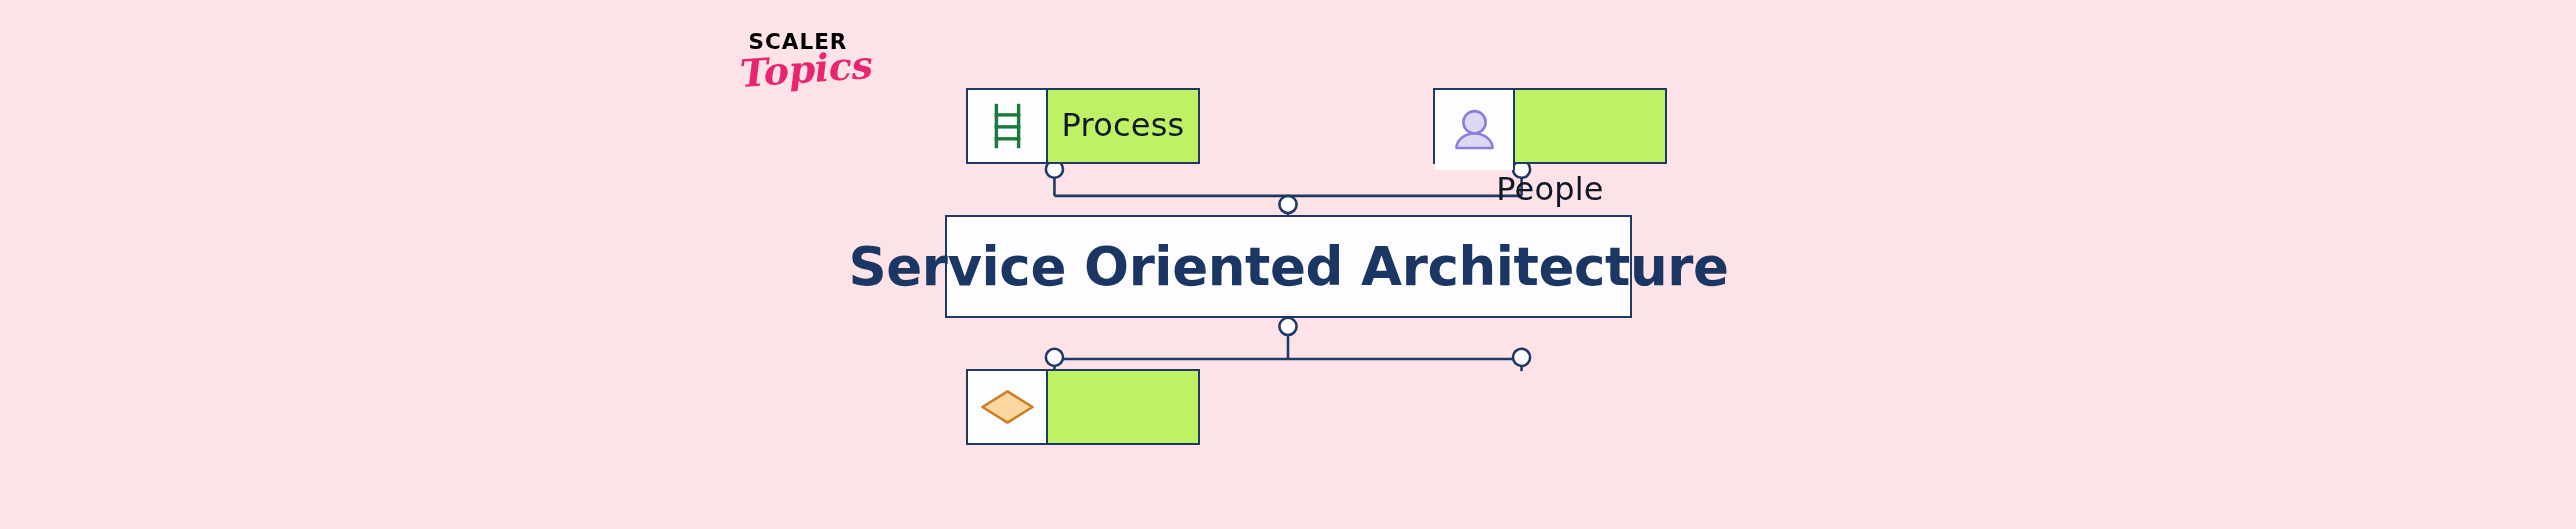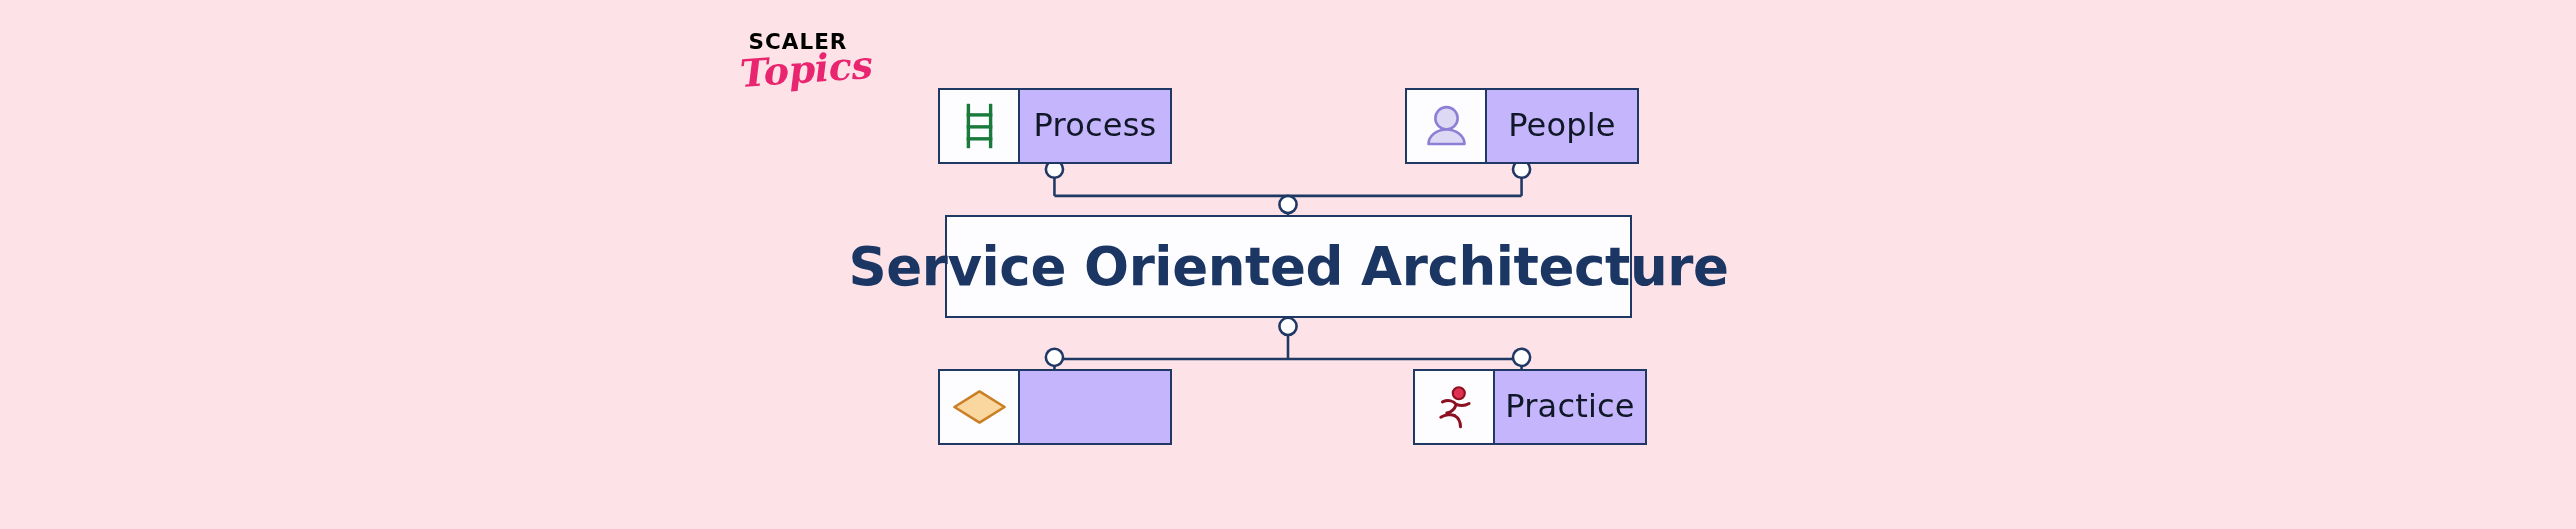--- a/index.html
+++ b/index.html
@@ -61,21 +61,22 @@
     height: 530px;
   }
 
   
   .node {
     position: absolute;
     box-sizing: border-box;
     display: flex;
     align-items: stretch;
     border: 2.6px solid #1f3864;
-    background: #c4b5fd;
+    background: #bef264;
+    margin-left: 28px;
   }
   .node .icon-cell {
     box-sizing: border-box;
     width: 80px;
     background: #fdfdff;
     border-right: 2.6px solid #1f3864;
     display: flex;
     align-items: center;
     justify-content: center;
     flex: 0 0 80px;
@@ -159,21 +160,21 @@
           <line x1="37" y1="4" x2="37" y2="52"></line>
           <line x1="11" y1="15" x2="37" y2="15"></line>
           <line x1="11" y1="29" x2="37" y2="29"></line>
           <line x1="11" y1="43" x2="37" y2="43"></line>
         </g>
       </svg>
     </div>
     <div class="label-cell">Process</div>
   </div>
 
-  <div class="node" id="node-people" style="left:1405px; top:88px; width:234px; height:76px;">
+  <div class="node" id="node-people" style="left:1405px; top:88px; width:234px; height:76px;flex-direction:column;">
     <div class="icon-cell">
       <svg width="45" height="48" viewBox="0 0 52 56">
         <circle cx="26" cy="19" r="13" fill="#ddd9f5" stroke="#8c7fd6" stroke-width="3"></circle>
         <path d="M 5 49 A 21 17 0 0 1 47 49 Z" fill="#ddd9f5" stroke="#8c7fd6" stroke-width="3" stroke-linejoin="round"></path>
       </svg>
     </div>
     <div class="label-cell">People</div>
   </div>
 
   <div id="node-center" style="left:945px; top:215px; width:687px; height:103px;text-align:center;">
@@ -181,30 +182,15 @@
   </div>
 
   <div class="node" id="node-platform" style="left:938px; top:369px; width:234px; height:76px;">
     <div class="icon-cell">
       <svg width="57" height="38" viewBox="0 0 66 44">
         <polygon points="33,4 62,22 33,40 4,22" fill="#fbd7a0" stroke="#c97f26" stroke-width="3" stroke-linejoin="round"></polygon>
       </svg>
     </div>
   </div>
 
-  <div class="node" id="node-practice" style="left:1413px; top:369px; width:234px; height:76px;">
-    <div class="icon-cell">
-      <svg width="45" height="48" viewBox="0 0 52 56">
-        <circle cx="31" cy="12" r="7" fill="#e03050" stroke="#8c1020" stroke-width="2.5"></circle>
-        <g stroke="#8c1020" stroke-width="3.5" fill="none" stroke-linecap="round">
-          <path d="M 12 22 C 19 19 25 21 28 25"></path>
-          <path d="M 28 25 C 33 27 38 27 43 24"></path>
-          <path d="M 28 25 C 26 31 22 34 17 35"></path>
-          <path d="M 10 40 C 15 37 22 36 26 38"></path>
-          <path d="M 26 38 C 31 41 33 46 33 51"></path>
-        </g>
-      </svg>
-    </div>
-    <div class="label-cell">Practice</div>
-  </div>
 
 </div>
 
 
 </body></html>

